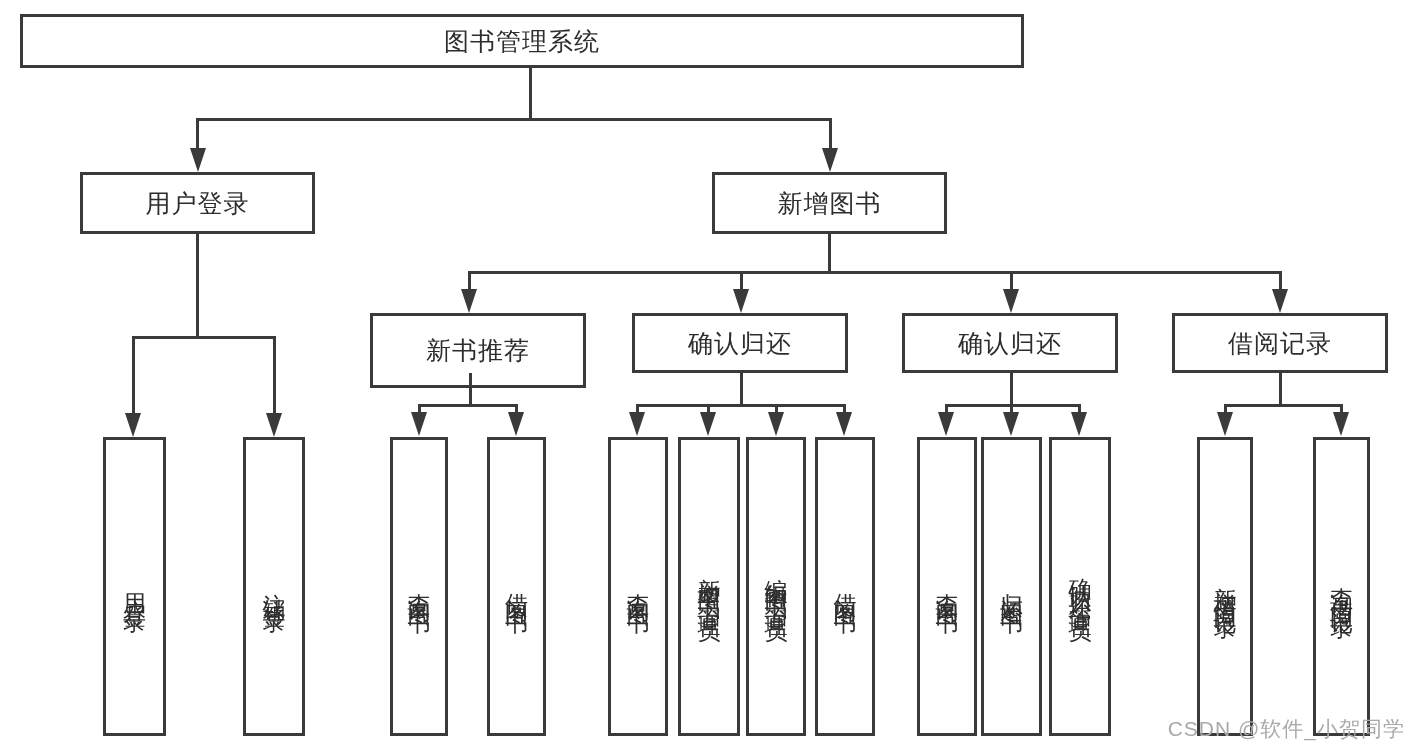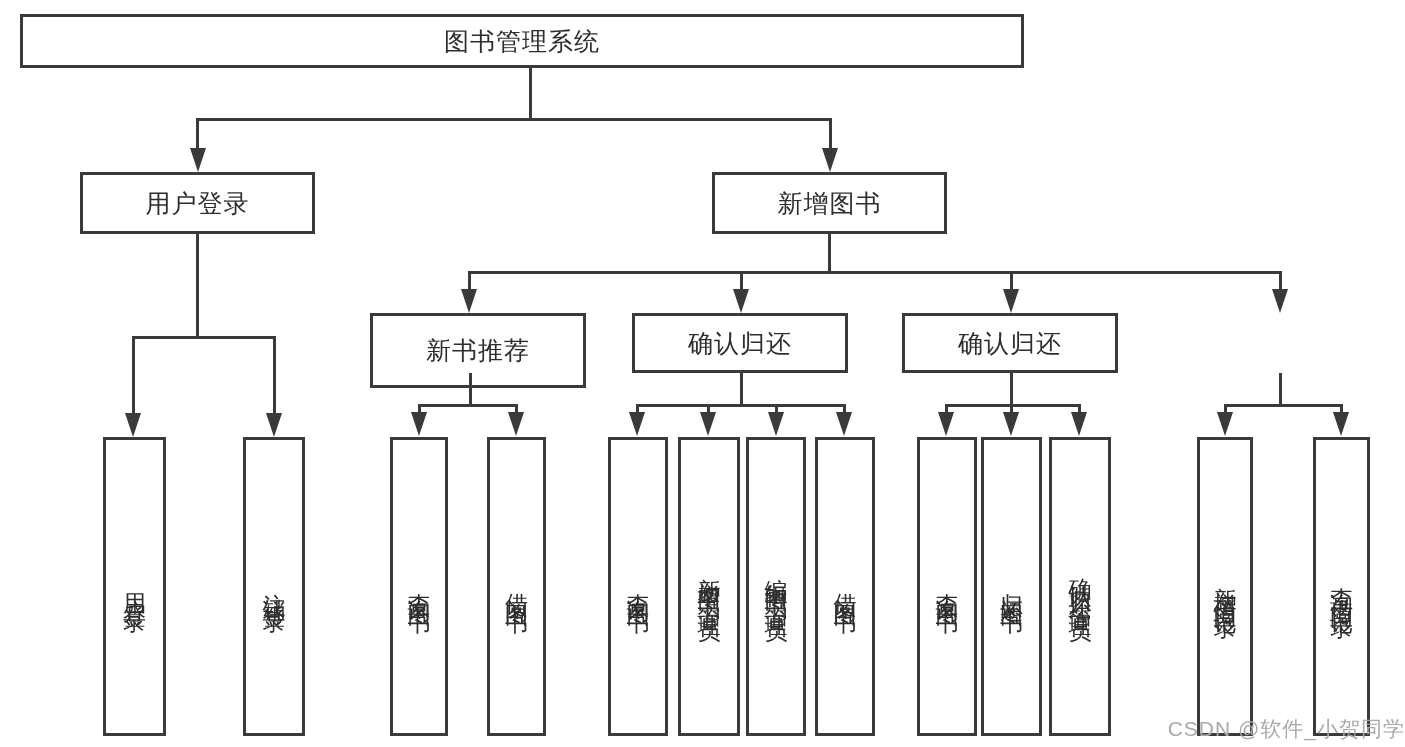--- a/index.html
+++ b/index.html
@@ -83,20 +83,21 @@
   <div class="line lv" style="left:740px;top:271px;height:22px"></div>
   <div class="arr" style="left:733px;top:289px"></div>
   <div class="line lv" style="left:1010px;top:271px;height:22px"></div>
   <div class="arr" style="left:1003px;top:289px"></div>
   <div class="line lv" style="left:1279px;top:271px;height:22px"></div>
   <div class="arr" style="left:1272px;top:289px"></div>
 
   <div class="box hbox" style="left:370px;top:313px;width:216px;height:75px">新书推荐</div>
   <div class="box hbox" style="left:632px;top:313px;width:216px;height:60px">确认归还</div>
   <div class="box hbox" style="left:902px;top:313px;width:216px;height:60px">确认归还</div>
+  <div class="box hbox" style="left:1172px;top:313px;width:216px;height:60px">借阅记录</div>
 
   <div class="line lv" style="left:469px;top:373px;height:34px"></div>
   <div class="line lh" style="left:418px;top:404px;width:100px"></div>
   <div class="line lv" style="left:418px;top:404px;height:12px"></div>
   <div class="arr" style="left:411px;top:412px"></div>
   <div class="line lv" style="left:515px;top:404px;height:12px"></div>
   <div class="arr" style="left:508px;top:412px"></div>
 
   <div class="line lv" style="left:740px;top:373px;height:34px"></div>
   <div class="line lh" style="left:636px;top:404px;width:210px"></div>

